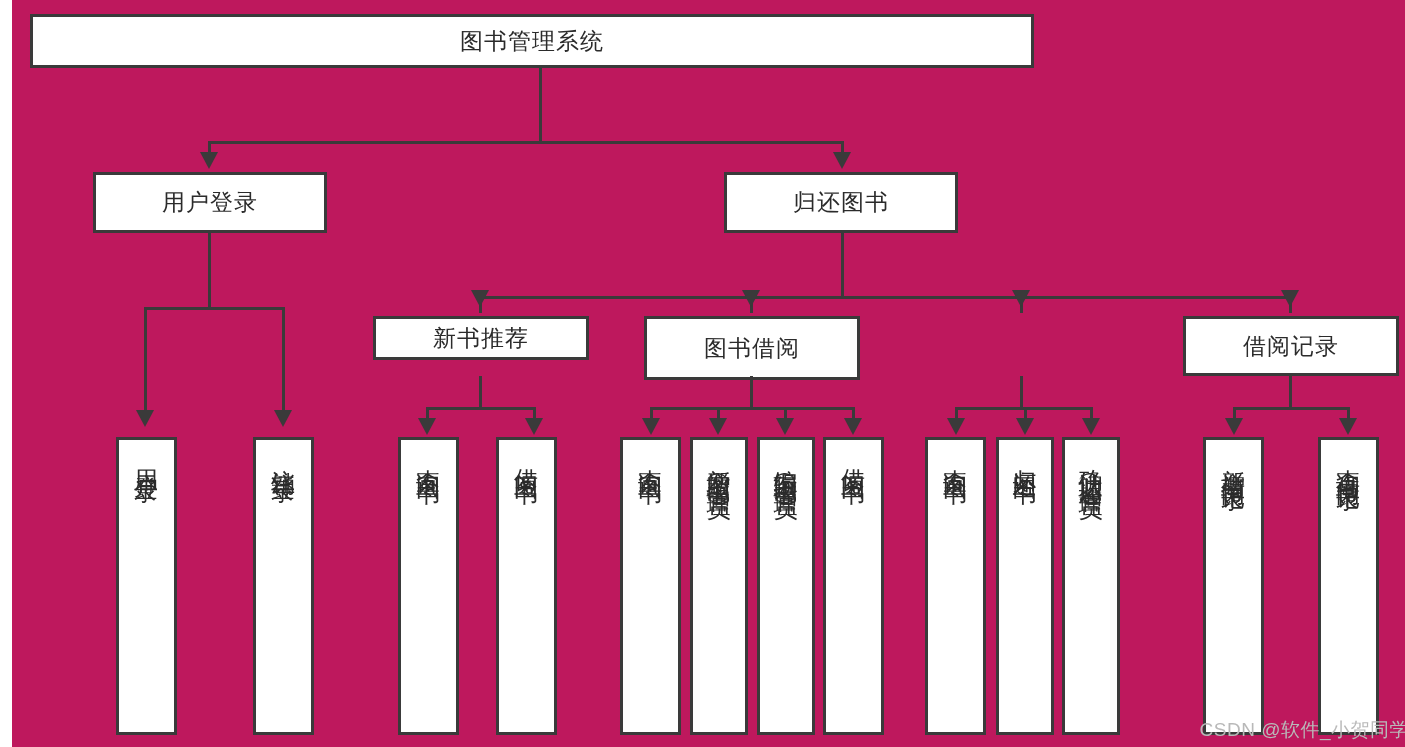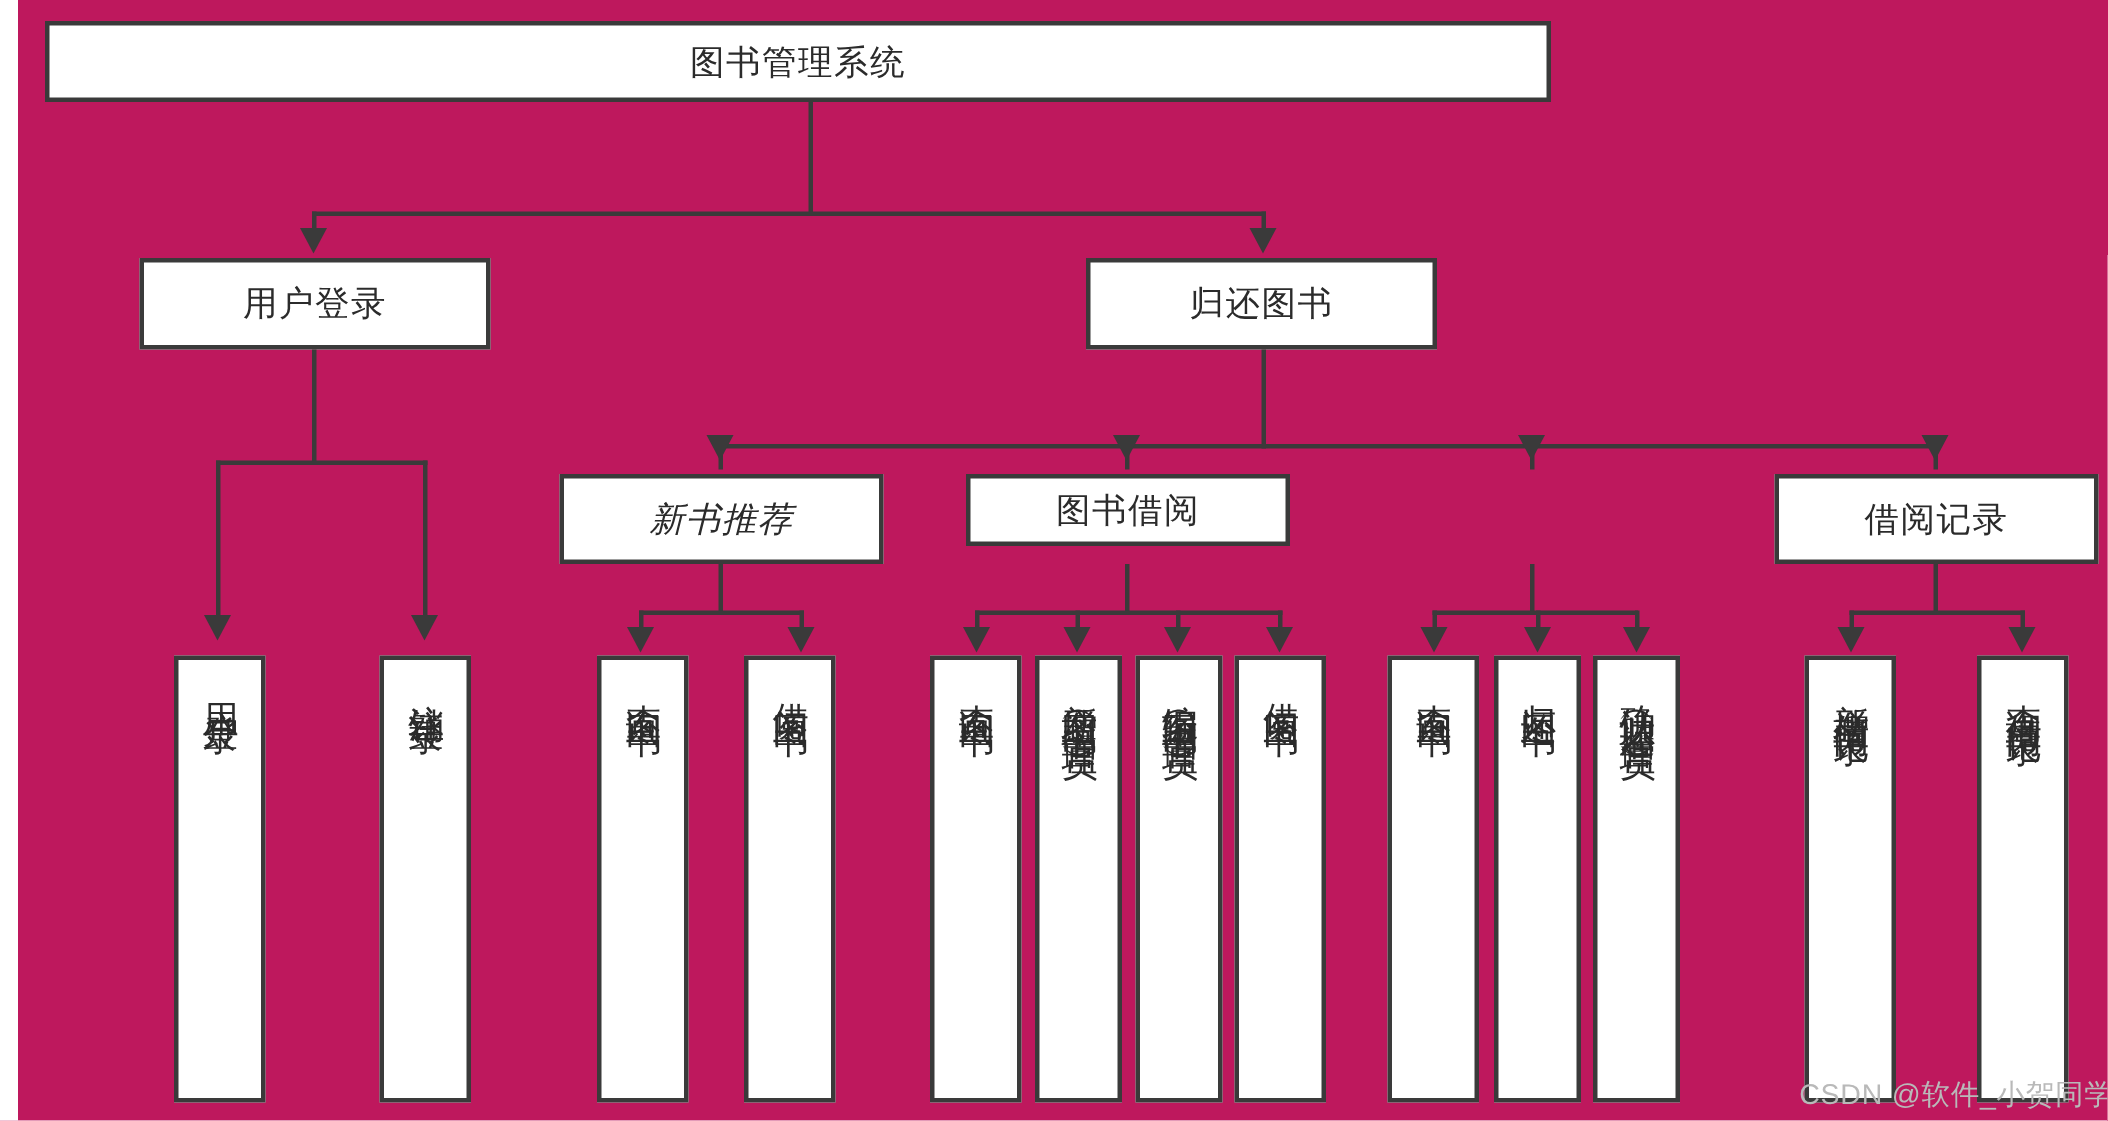--- a/index.html
+++ b/index.html
@@ -117,24 +117,24 @@
 
   <div class="conn vline" style="left:467px; top:296px; width:3px; height:17px;"></div>
   <div class="arrow" style="left:459px; top:290px;"></div>
   <div class="conn vline" style="left:738px; top:296px; width:3px; height:17px;"></div>
   <div class="arrow" style="left:730px; top:290px;"></div>
   <div class="conn vline" style="left:1008px; top:296px; width:3px; height:17px;"></div>
   <div class="arrow" style="left:1000px; top:290px;"></div>
   <div class="conn vline" style="left:1277px; top:296px; width:3px; height:17px;"></div>
   <div class="arrow" style="left:1269px; top:290px;"></div>
 
-  <div class="node" style="left:361px; top:316px; width:216px; height:60px;font-style:italic;">
+  <div class="node" style="left:361px; top:316px; width:216px; height:44px;">
     <span class="label">新书推荐</span>
   </div>
-  <div class="node" style="left:632px; top:316px; width:216px; height:48px;">
+  <div class="node" style="left:632px; top:316px; width:216px; height:64px;">
     <span class="label">图书借阅</span>
   </div>
   <div class="node" style="left:1171px; top:316px; width:216px; height:60px;text-align:right;">
     <span class="label">借阅记录</span>
   </div>
 
   <div class="conn vline" style="left:467px; top:376px; width:3px; height:34px;"></div>
   <div class="conn hline" style="left:414px; top:407px; width:110px; height:3px;"></div>
   <div class="conn vline" style="left:414px; top:407px; width:3px; height:14px;"></div>
   <div class="arrow" style="left:406px; top:418px;"></div>

